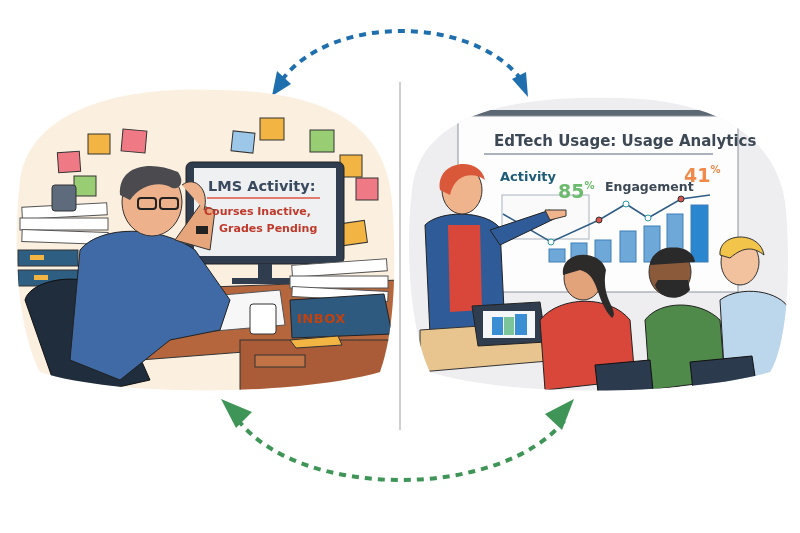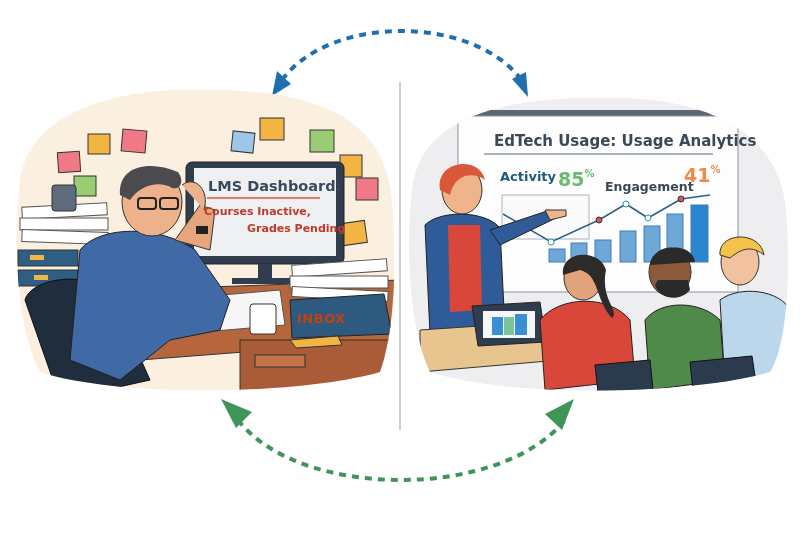--- a/index.html
+++ b/index.html
@@ -1,25 +1,25 @@
 <!DOCTYPE html>
 <html><head>
 <meta charset="utf-8">
 <style>
   html,body{margin:0;padding:0;background:#fff;}
   body{width:800px;height:533px;position:relative;overflow:hidden;font-family:"DejaVu Sans",sans-serif;}
   svg{position:absolute;left:0;top:0;}
   .txt{position:absolute;white-space:nowrap;}
   .lms-title{left:208px;top:178px;font-size:14.5px;font-weight:bold;color:#3a4a5e;}
   .lms-line1{left:204px;top:205px;font-size:11px;font-weight:bold;color:#c0392b;}
-  .lms-line2{left:219px;top:222px;font-size:11px;font-weight:bold;color:#c0392b;margin-left:28px;}
+  .lms-line2{left:219px;top:222px;font-size:11px;font-weight:bold;color:#c0392b;}
   .inbox{left:297px;top:311px;font-size:13px;font-weight:bold;color:#c2410c;letter-spacing:0.5px;}
   .ed-title{left:494px;top:132px;font-size:15px;font-weight:bold;color:#3d4855;}
   .kpi1-l{left:500px;top:169px;font-size:13px;font-weight:bold;color:#1e5b78;}
-  .kpi1-v{left:558px;top:168px;font-size:19px;font-weight:bold;color:#6cba6e;}
+  .kpi1-v{left:558px;top:180px;font-size:19px;font-weight:bold;color:#6cba6e;}
   .kpi2-l{left:605px;top:179px;font-size:12.5px;font-weight:bold;color:#3d4855;}
   .kpi2-v{left:684px;top:164px;font-size:19px;font-weight:bold;color:#f08a4b;}
   .pct{font-size:10px;vertical-align:top;}
 </style>
 </head>
 <body>
 
 <svg width="800" height="533" viewBox="0 0 800 533">
   <defs>
     <clipPath id="lclip">
@@ -158,21 +158,21 @@
     <path d="M655,285 C660,300 680,302 690,290 L688,280 L658,280 Z" fill="#2a2a2a"></path>
     <path d="M720,300 C740,285 780,290 790,310 L790,380 L725,385 Z" fill="#bcd6ec" stroke="#222"></path>
     <ellipse cx="740" cy="262" rx="19" ry="23" fill="#f2c29e" stroke="#333"></ellipse>
     <path d="M720,255 C718,232 760,230 764,255 C755,248 745,245 730,258 Z" fill="#f2c54a" stroke="#333"></path>
 
     <polygon points="595,365 650,360 655,410 600,410" fill="#2c3a4e" stroke="#111"></polygon>
     <polygon points="690,362 752,356 760,410 695,410" fill="#2c3a4e" stroke="#111"></polygon>
   </g>
 </svg>
 
-<div class="txt lms-title">LMS Dashboard:</div>
+<div class="txt lms-title">LMS Activity:</div>
 <div class="txt lms-line1">Courses Inactive,</div>
 <div class="txt lms-line2">Grades Pending</div>
 <div class="txt inbox">INBOX</div>
 
 <div class="txt ed-title">EdTech Usage: Usage Analytics</div>
 <div class="txt kpi1-l">Activity</div>
 <div class="txt kpi1-v"><span>85</span><span class="pct">%</span></div>
 <div class="txt kpi2-l">Engagement</div>
 <div class="txt kpi2-v"><span>41</span><span class="pct">%</span></div>
 

